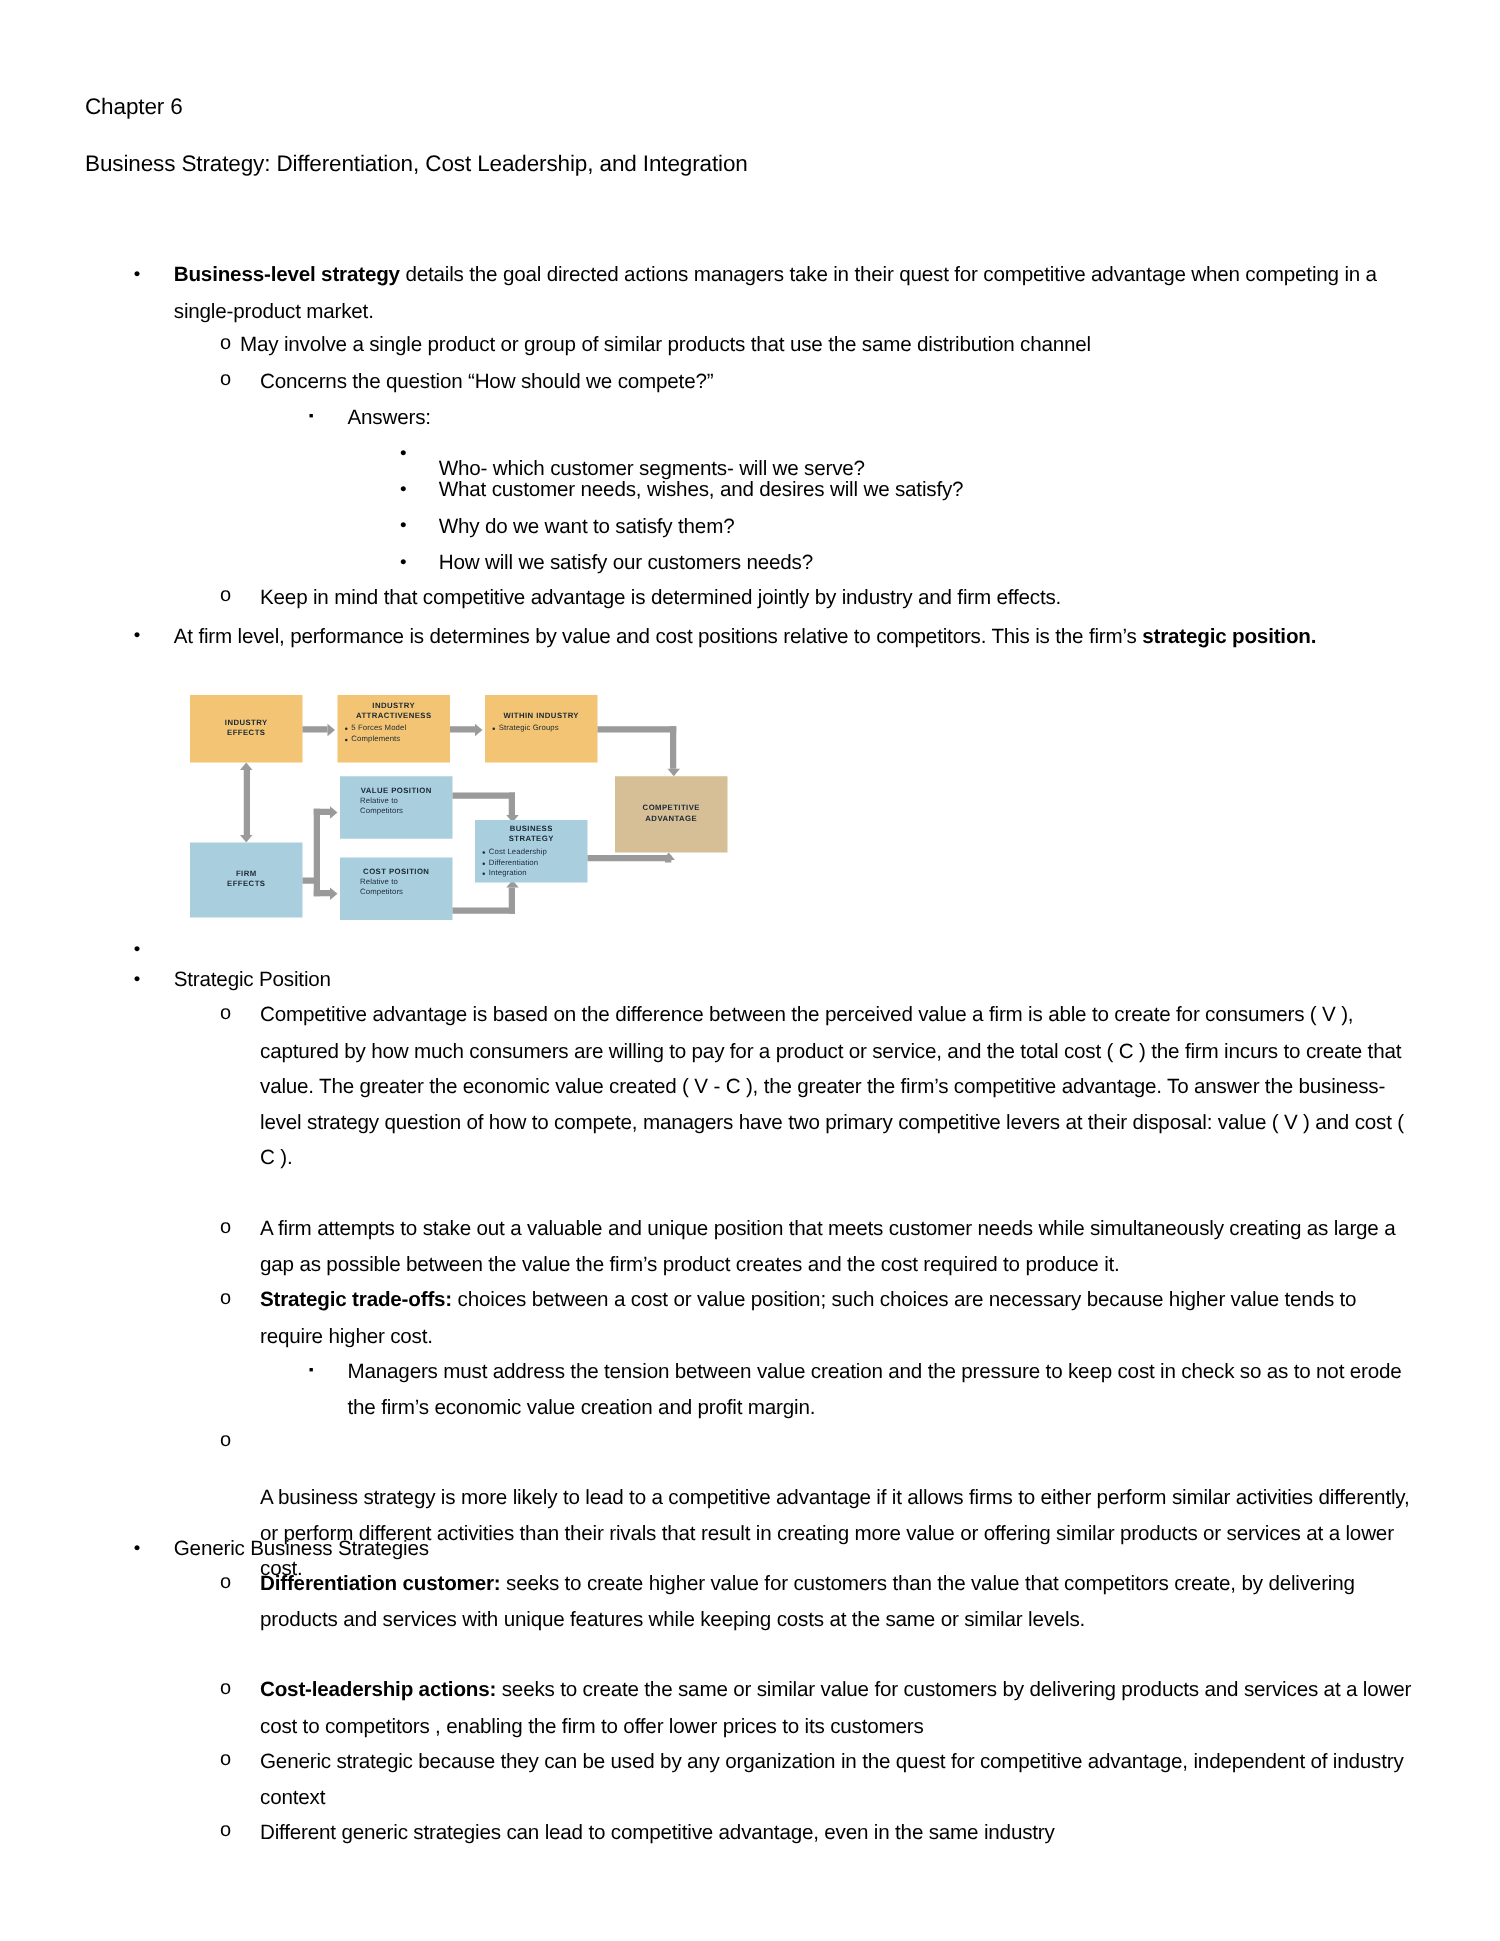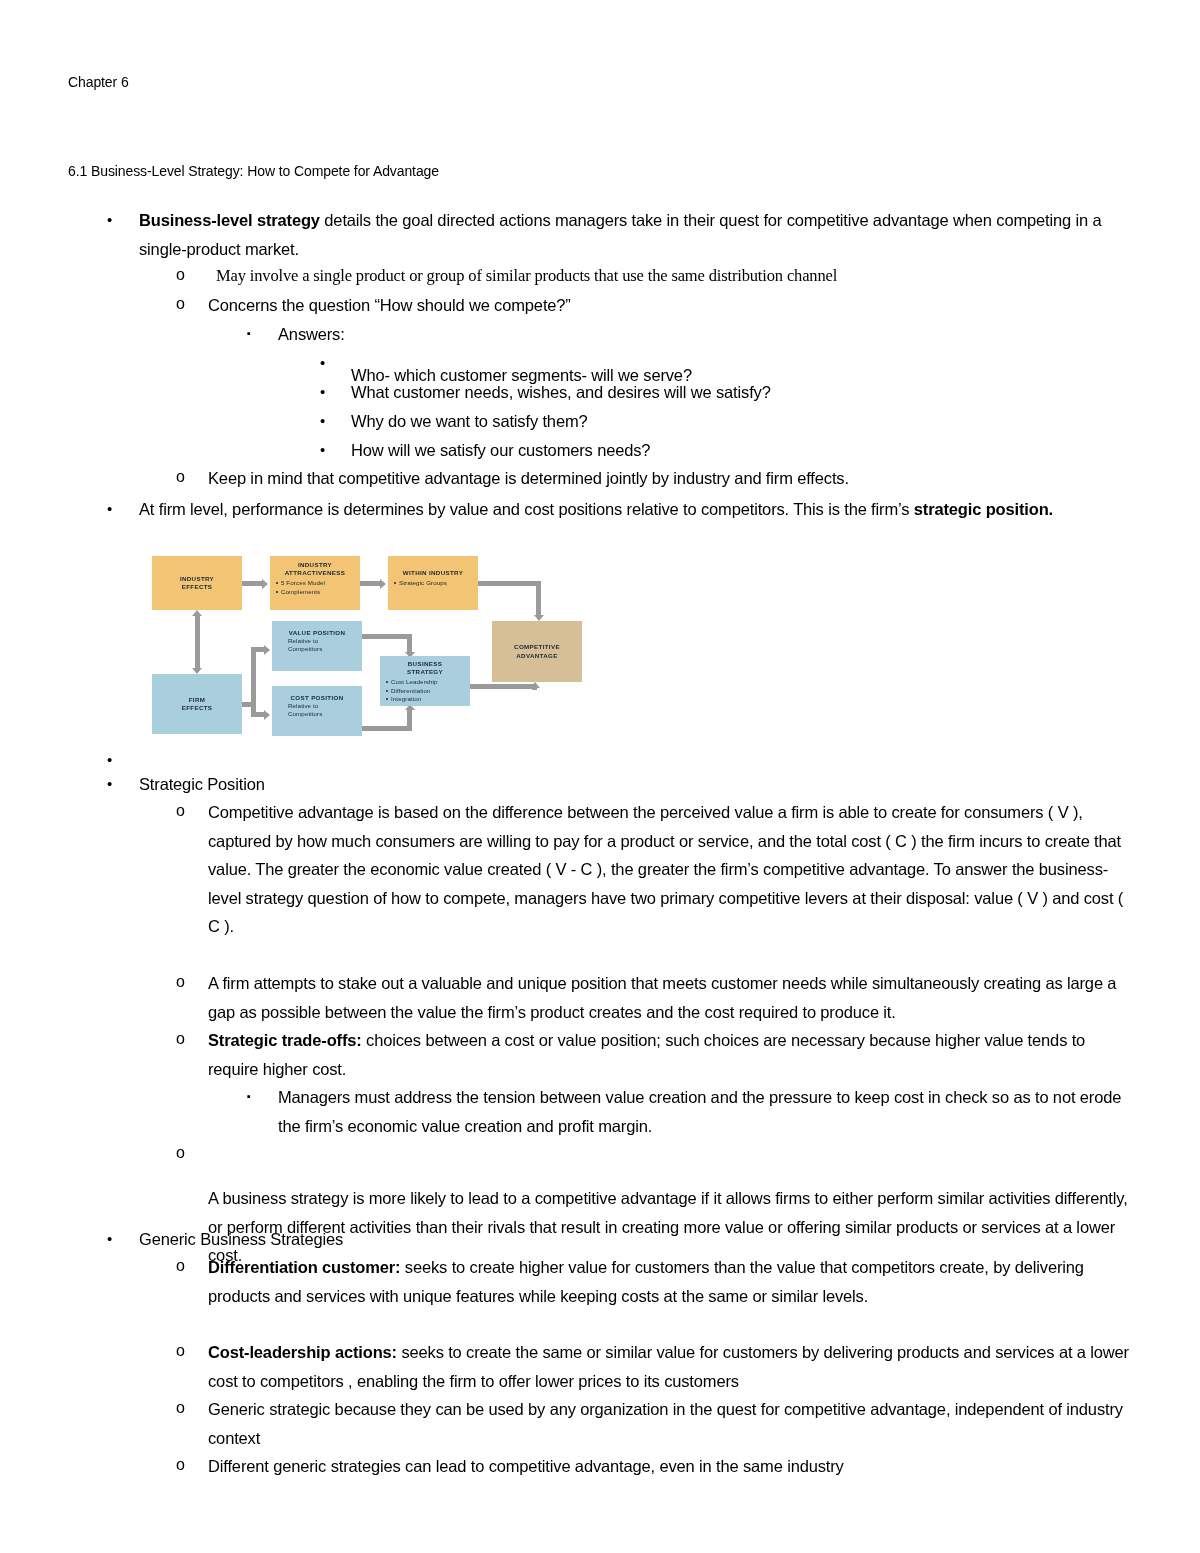--- a/index.html
+++ b/index.html
@@ -19,21 +19,21 @@
     position: absolute;
     left: 0; top: 0;
     width: 1200px;
     height: 1553px;
     overflow: hidden;
   }
 
   
   .para {
     position: absolute;
-    font-size: 14px;
+    font-size: 18px;
     line-height: 1.45;
     letter-spacing: -0.1px;
     white-space: nowrap;
   }
 
   
   .row {
     position: absolute;
     display: block;
   }
@@ -113,30 +113,30 @@
   .ah-r { border-top: 5px solid transparent; border-bottom: 5px solid transparent; border-left: 6px solid #9a9a9a; }
   .ah-d { border-left: 5px solid transparent; border-right: 5px solid transparent; border-top: 6px solid #9a9a9a; }
   .ah-u { border-left: 5px solid transparent; border-right: 5px solid transparent; border-bottom: 6px solid #9a9a9a; }
 </style>
 </head>
 <body>
 
 <div class="page">
 
   <div class="para" style="left:68px; top:72px;">Chapter 6</div>
-  <div class="para" style="left:68px; top:161px;">6.1 Business-Level Strategy: How to Compete for Advantage</div>
+  <div class="para" style="left:68px; top:118px;">Business Strategy: Differentiation, Cost Leadership, and Integration</div>
 
   <div class="row" style="left:0; top:206px;">
     <span class="marker disc" style="left:107px; top:6px;">•</span>
     <span class="txt" style="left:139px; top:0; width:988px;"><b>Business-level strategy</b><span> details the goal directed actions managers take in their quest for competitive advantage when competing in a single-product market.</span></span>
   </div>
 
   <div class="row" style="left:0; top:262px;">
     <span class="marker circ" style="left:176px; top:5px;">o</span>
-    <span class="txt" style="left:216px; top:0; width:920px;font-family:Liberation Serif, serif;">May involve a single product or group of similar products that use the same distribution channel</span>
+    <span class="txt" style="left:192px; top:0; width:920px;">May involve a single product or group of similar products that use the same distribution channel</span>
   </div>
 
   <div class="row" style="left:0; top:291px;">
     <span class="marker circ" style="left:176px; top:5px;">o</span>
     <span class="txt" style="left:208px; top:0; width:920px;">Concerns the question “How should we compete?”</span>
   </div>
 
   <div class="row" style="left:0; top:320px;">
     <span class="marker sq" style="left:247px; top:8px;">▪</span>
     <span class="txt" style="left:278px; top:0; width:850px;">Answers:</span>

